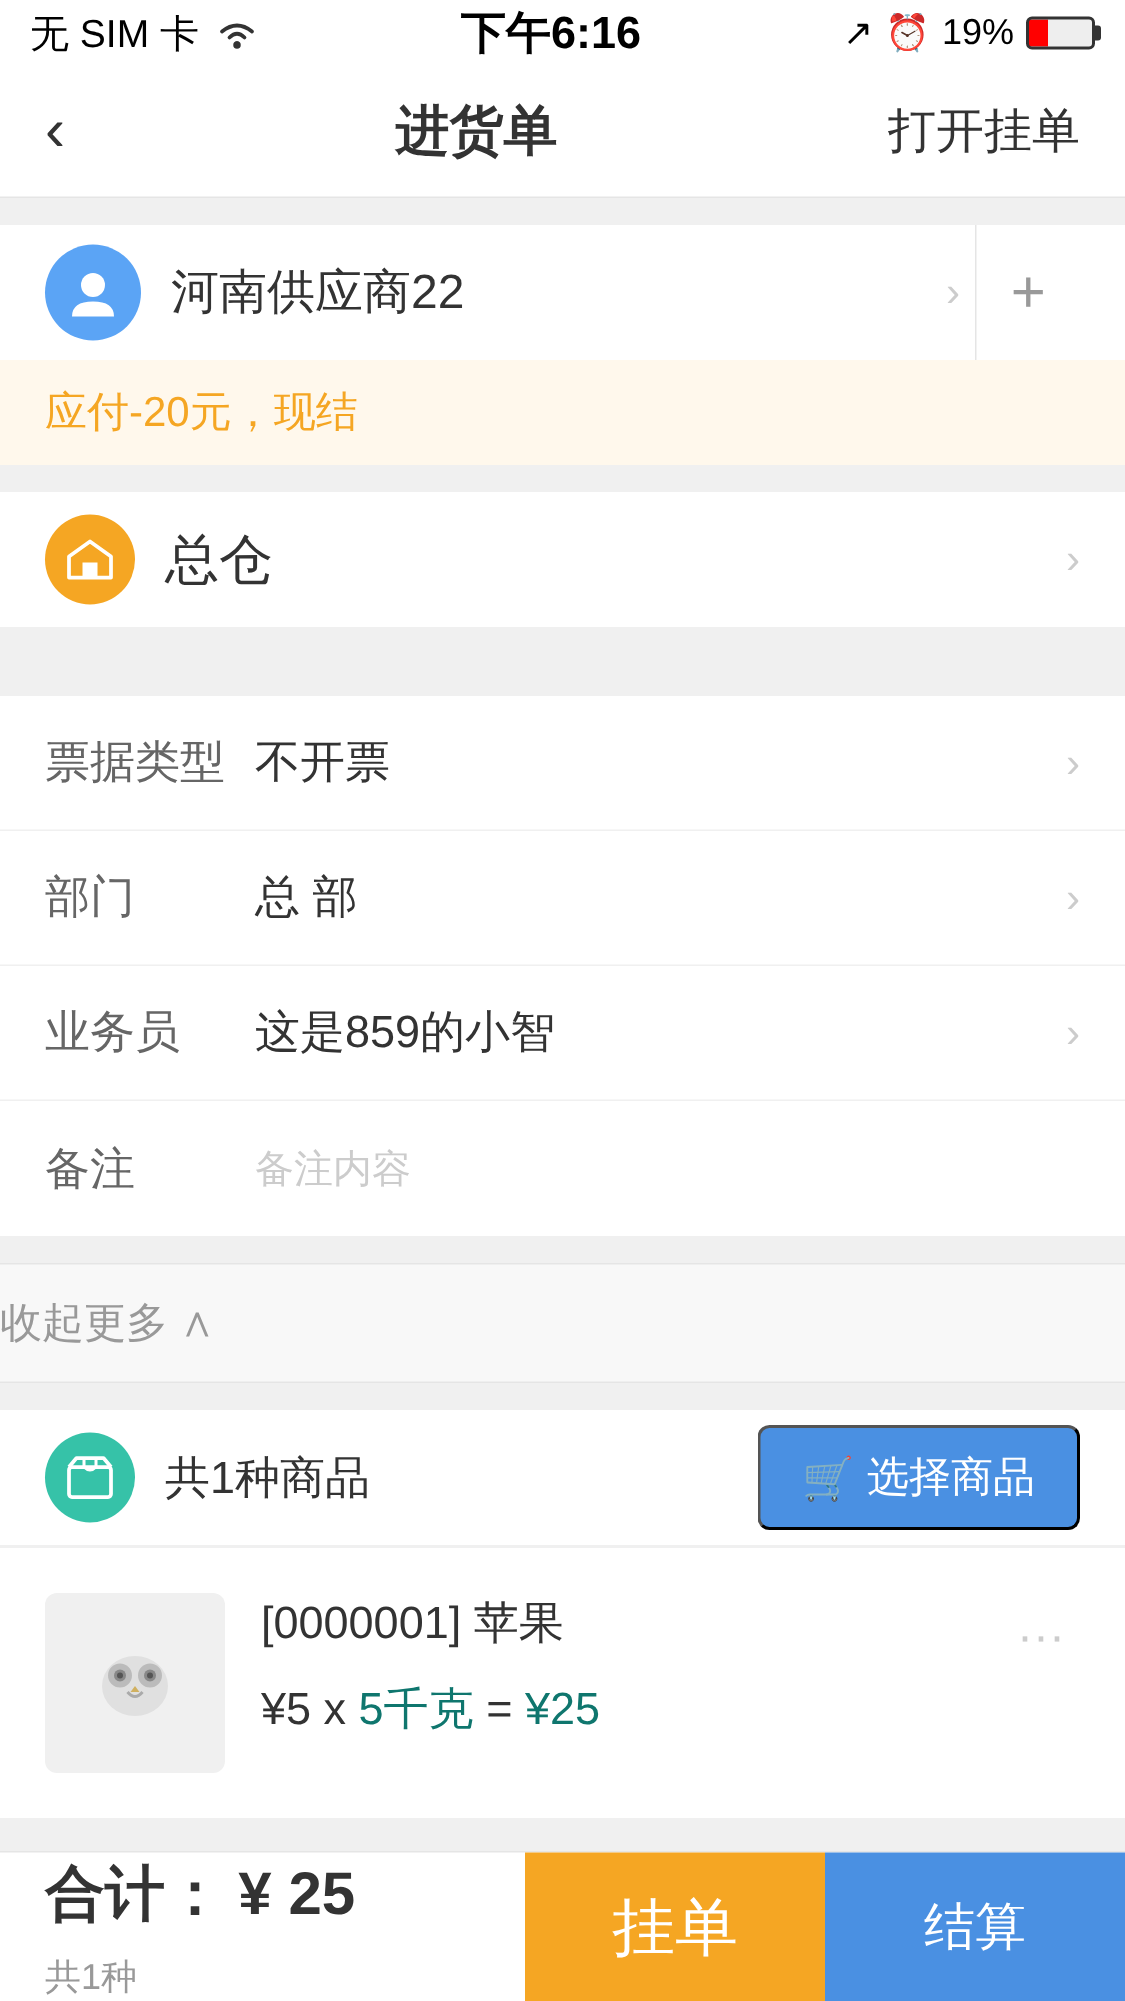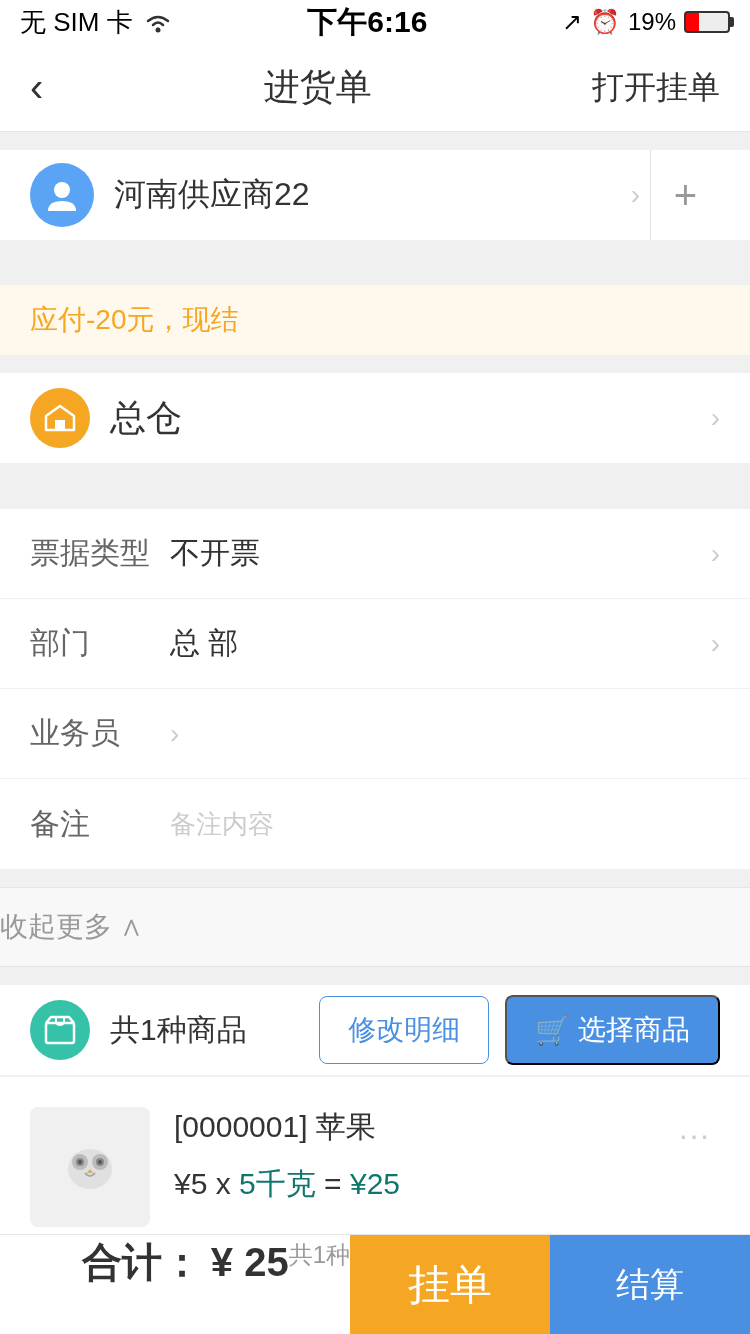--- a/index.html
+++ b/index.html
@@ -52,21 +52,21 @@
     .nav-bar {
       background: #fff;
       height: 88px;
       display: flex;
       align-items: center;
       justify-content: space-between;
       padding: 0 30px;
       border-bottom: 1px solid #e5e5e5;
     }
     .nav-back { font-size: 40px; color: #333; }
-    .nav-title { font-size: 36px; font-weight: 400; color: #333; }
+    .nav-title { font-size: 36px; font-weight: 700; color: #333; }
     .nav-action { font-size: 32px; color: #333; }
 
     
     .divider { height: 18px; background: #f0f0f0; }
 
     
     .supplier-section {
       background: #fff;
       display: flex;
       align-items: center;
@@ -102,21 +102,20 @@
       border-left: 1px solid #e5e5e5;
       margin-left: 10px;
     }
 
     
     .notice-bar {
       background: #fff8ec;
       padding: 16px 30px;
       font-size: 28px;
       color: #f5a623;
-      margin-top: 45px;
     }
 
     
     .warehouse-section {
       background: #fff;
       display: flex;
       align-items: center;
       padding: 0 30px;
       height: 90px;
       margin-top: 18px;
@@ -241,22 +240,22 @@
       left: 0;
       width: 750px;
       height: 100px;
       display: flex;
       background: #fff;
       border-top: 1px solid #e5e5e5;
     }
     .bottom-total {
       flex: 1;
       display: flex;
-      flex-direction: row;
-      justify-content: flex-end;
+      flex-direction: column;
+      justify-content: space-between;
       padding-left: 30px;
     }
     .total-main { font-size: 32px; color: #333; }
     .total-main span { font-size: 40px; font-weight: 600; }
     .total-sub { font-size: 24px; color: #999; margin-top: 4px; }
     .btn-hang {
       width: 200px;
       background: #f5a623;
       color: #fff;
       display: flex;
@@ -340,20 +339,21 @@
     <span class="form-value">不开票</span>
     <span class="chevron-right">›</span>
   </div>
   <div class="form-row">
     <span class="form-label">部门</span>
     <span class="form-value">总 部</span>
     <span class="chevron-right">›</span>
   </div>
   <div class="form-row">
     <span class="form-label">业务员</span>
+    <span class="form-value">这是859的小智</span>
     <span class="chevron-right">›</span>
   </div>
   <div class="form-row">
     <span class="form-label">备注</span>
     <span class="form-placeholder">备注内容</span>
   </div>
 </div>
 
 <div class="collapse-bar">
   <span>收起更多 ∧</span>
@@ -363,21 +363,20 @@
   <div class="product-icon">
     <svg width="34" height="30" viewBox="0 0 34 30">
       <rect x="3" y="8" width="28" height="20" rx="2" fill="none" stroke="#fff" stroke-width="2.5"></rect>
       <path d="M3 8 L8 2 L26 2 L31 8" fill="none" stroke="#fff" stroke-width="2.5" stroke-linejoin="round"></path>
       <line x1="13" y1="8" x2="13" y2="2" stroke="#fff" stroke-width="2"></line>
       <line x1="21" y1="8" x2="21" y2="2" stroke="#fff" stroke-width="2"></line>
       <path d="M13 8 Q17 12 21 8" fill="none" stroke="#fff" stroke-width="2"></path>
     </svg>
   </div>
   <span class="product-count">共1种商品</span>
-  <button class="btn-outline">修改明细</button>
   <button class="btn-primary">
     <span>🛒</span>
     <span>选择商品</span>
   </button>
 </div>
 
 <div class="product-item">
   <div class="product-thumb">
 
     <svg width="80" height="80" viewBox="0 0 80 80">

